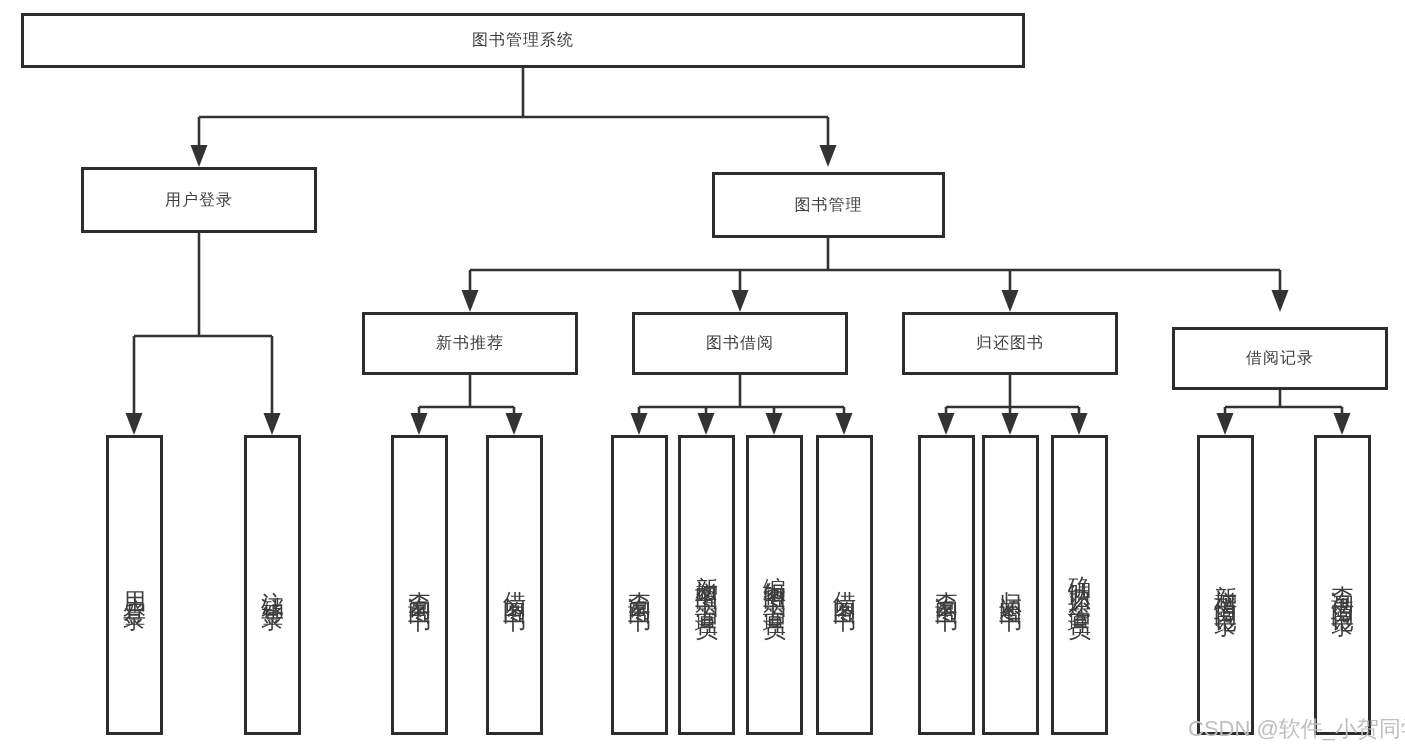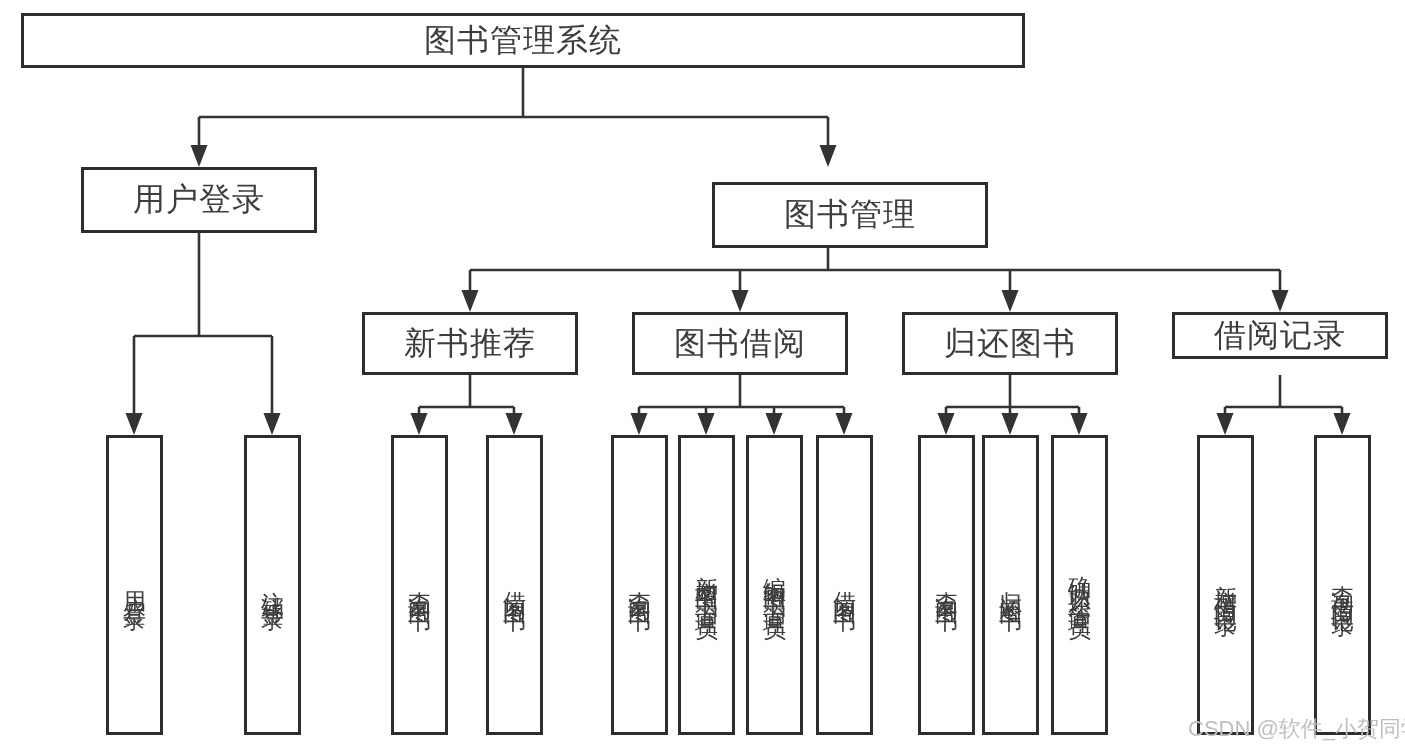--- a/index.html
+++ b/index.html
@@ -25,21 +25,21 @@
     position: absolute;
     box-sizing: border-box;
     border: 3px solid #2d2d2d;
     background: #ffffff;
     display: flex;
     align-items: center;
     justify-content: center;
     z-index: 2;
   }
   .hbox span {
-    font-size: 32px;
+    font-size: 16px;
     color: #3d3d3d;
     letter-spacing: 1px;
     white-space: nowrap;
   }
   .vbox {
     position: absolute;
     box-sizing: border-box;
     border: 3px solid #2d2d2d;
     background: #ffffff;
     width: 57px;
@@ -129,34 +129,34 @@
       <polygon points="1333.5,413 1350.5,413 1342,435" fill="#333333"></polygon>
     </svg>
 
   <div class="hbox" style="left:21px;top:13px;width:1004px;height:55px">
     <span>图书管理系统</span>
   </div>
 
   <div class="hbox" style="left:81px;top:167px;width:236px;height:66px">
     <span>用户登录</span>
   </div>
-  <div class="hbox" style="left:712px;top:182px;width:276px;height:66px">
+  <div class="hbox" style="left:712px;top:172px;width:233px;height:66px">
     <span>图书管理</span>
   </div>
 
   <div class="hbox" style="left:632px;top:312px;width:216px;height:63px">
     <span>图书借阅</span>
   </div>
   <div class="hbox" style="left:362px;top:312px;width:216px;height:63px">
     <span>新书推荐</span>
   </div>
   <div class="hbox" style="left:902px;top:312px;width:216px;height:63px">
     <span>归还图书</span>
   </div>
-  <div class="hbox" style="left:1172px;top:312px;width:216px;height:47px">
+  <div class="hbox" style="left:1172px;top:327px;width:216px;height:63px">
     <span>借阅记录</span>
   </div>
 
   <div class="vbox" style="left:106px">
     <span>用户登录</span>
   </div>
   <div class="vbox" style="left:244px">
     <span>注销登录</span>
   </div>
 

